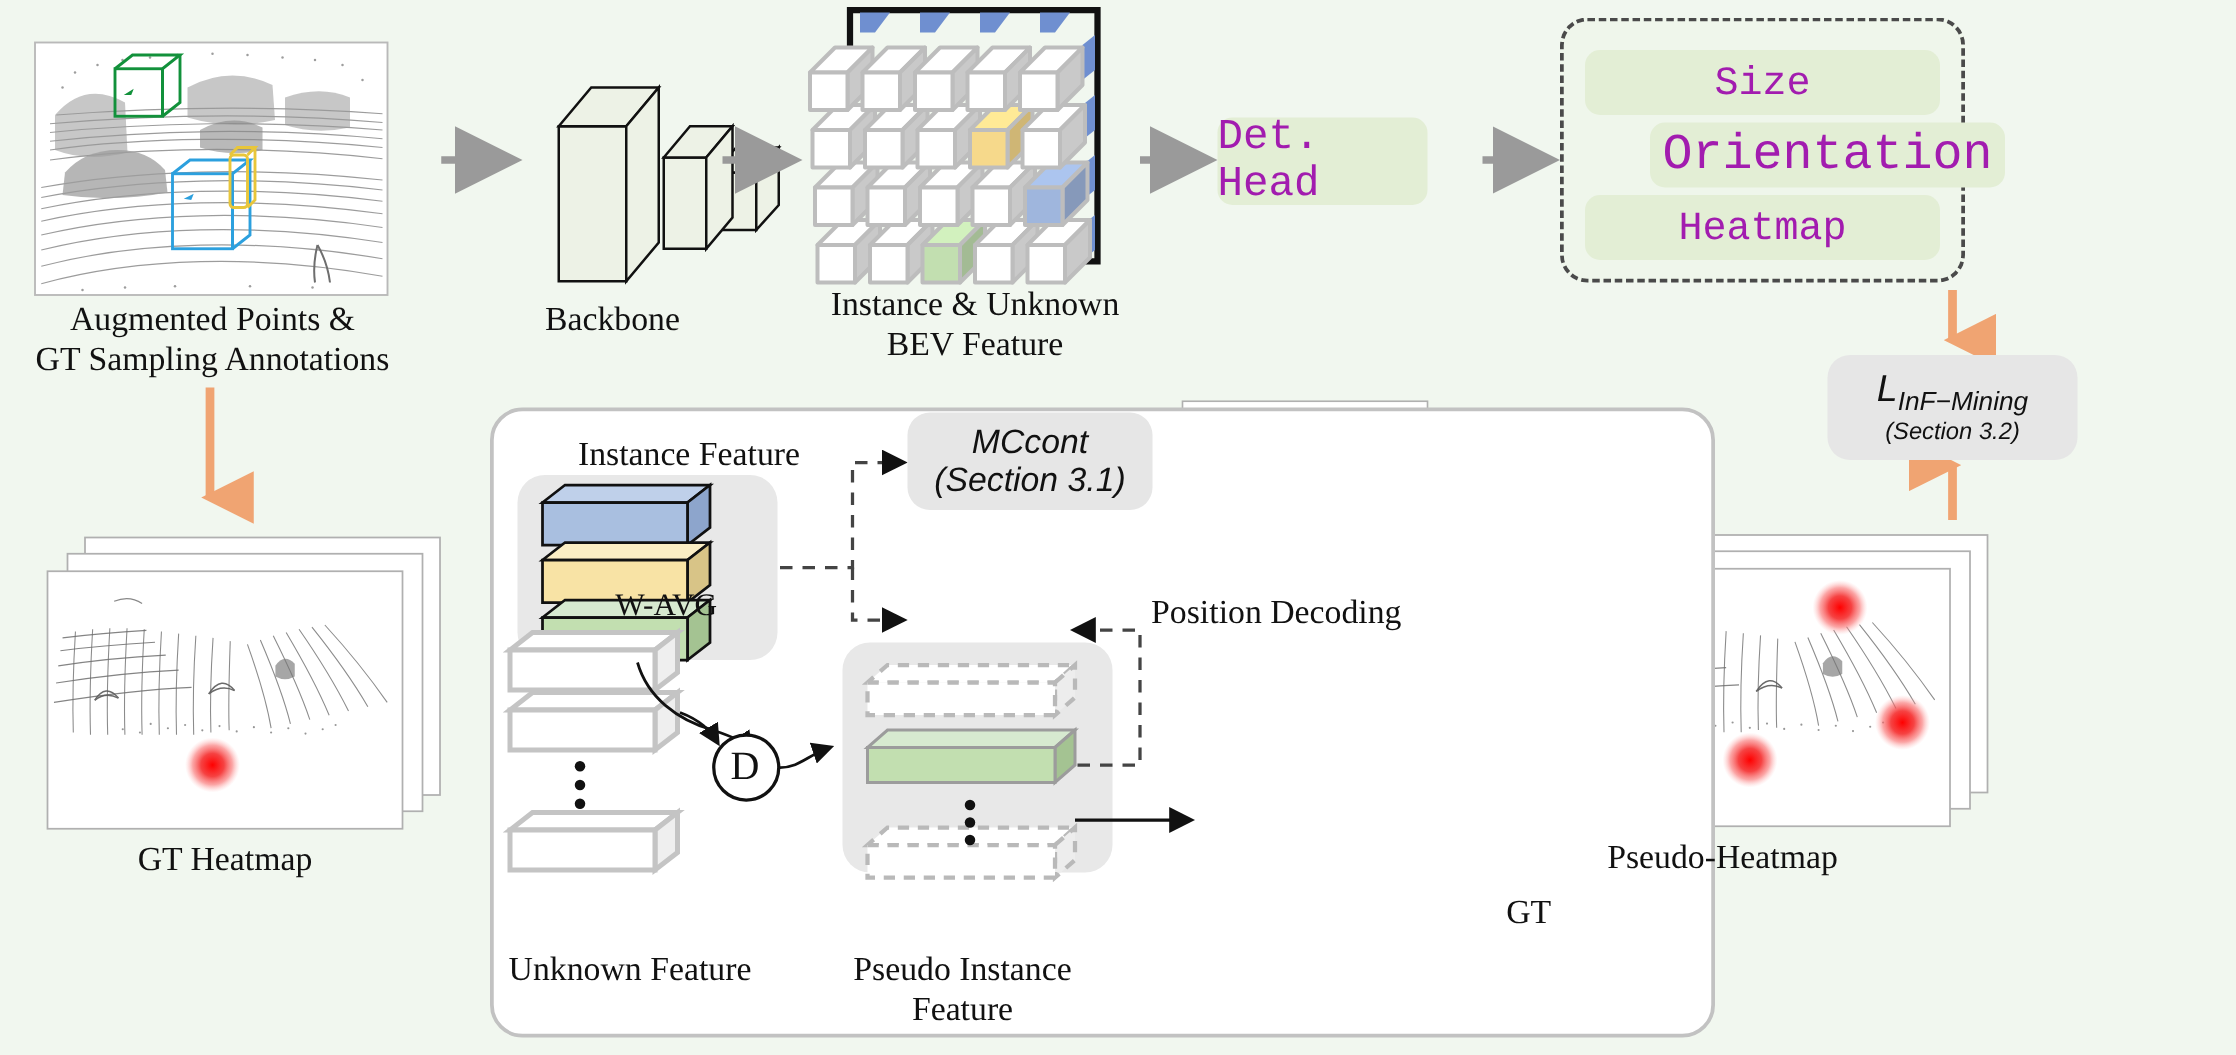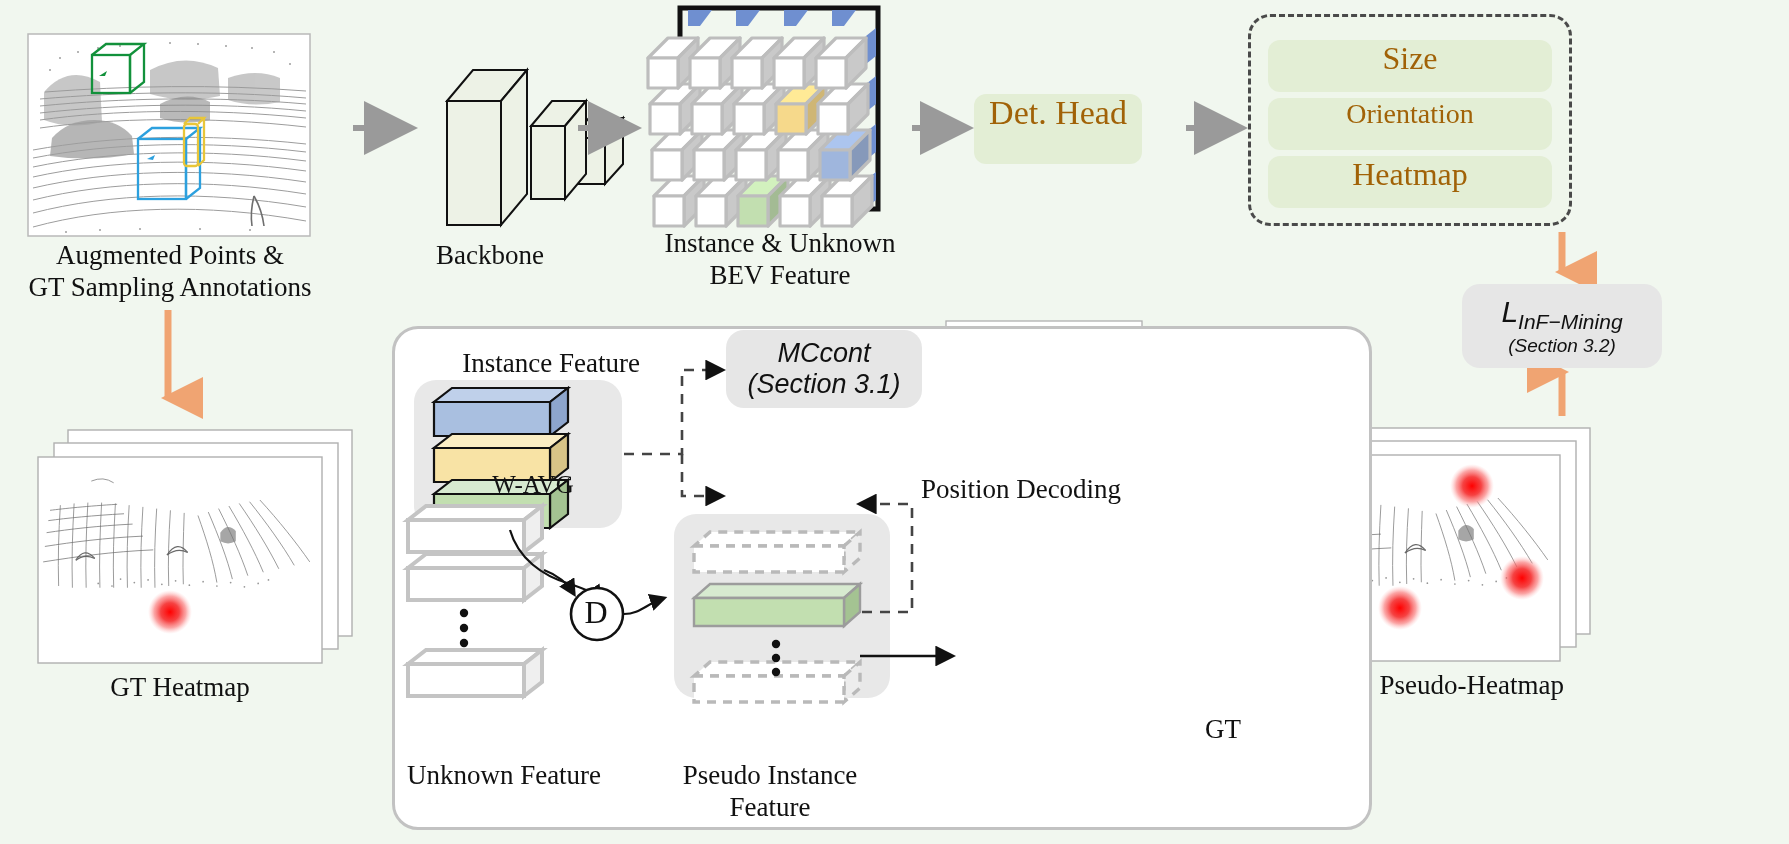--- a/index.html
+++ b/index.html
@@ -17,22 +17,22 @@
   .cap{
     font-family:"Liberation Serif", serif;
     font-size:27px;color:#111;text-align:center;
     line-height:1.18;white-space:pre-line;
   }
   .cap-sm{font-size:25px;}
 
   
   .chip{
     background:#e3eed5;border-radius:12px;
-    display:flex;justify-content:center;
-    color:#a16207;font-family:Liberation Serif, serif;
+    display:flex;align-items:center;justify-content:center;
+    color:#a21caf;font-family:Liberation Mono, monospace;
   }
   .grey-chip{
     background:#e6e6e6;border-radius:18px;
     display:flex;flex-direction:column;align-items:center;justify-content:center;
     color:#111;font-family:Liberation Sans, sans-serif;font-style:italic;
     line-height:1.16;
   }
 
   .dashbox{
     border:3px dashed #4a4a4a;border-radius:22px;
@@ -505,32 +505,32 @@
 <div class="abs cap" style="left:392px;top:240px;width:196px;">Backbone</div>
 
 <div class="abs cap" style="left:0px;top:240px;width:340px;">Augmented Points &amp;
 GT Sampling Annotations</div>
 
 <div class="abs cap" style="left:630px;top:228px;width:300px;">Instance &amp; Unknown
 BEV Feature</div>
 
 <div class="abs cap" style="left:30px;top:672px;width:300px;">GT Heatmap</div>
 
-<div class="abs cap" style="left:1264px;top:670px;width:300px;text-align:right;">Pseudo-Heatmap</div>
+<div class="abs cap" style="left:1228px;top:670px;width:300px;">Pseudo-Heatmap</div>
 
 <div class="chip abs" style="left:974px;top:94px;width:168px;height:70px;font-size:34px;">
   <span>Det. Head</span>
 </div>
 
 <div class="dashbox abs" style="left:1248px;top:14px;width:324px;height:212px;"></div>
 
 <div class="chip abs" style="left:1268px;top:40px;width:284px;height:52px;font-size:32px;">
   <span>Size</span>
 </div>
-<div class="chip abs" style="left:1268px;top:98px;width:284px;height:52px;font-size:28px;">
+<div class="chip abs" style="left:1320px;top:98px;width:284px;height:52px;font-size:40px;">
   <span>Orientation</span>
 </div>
 <div class="chip abs" style="left:1268px;top:156px;width:284px;height:52px;font-size:32px;">
   <span>Heatmap</span>
 </div>
 
 <div class="grey-chip abs" style="left:1462px;top:284px;width:200px;height:84px;">
   <div style="font-size:30px;white-space:nowrap;">
     <span style="font-style:italic;">L</span><span style="font-size:21px;font-style:italic;vertical-align:sub;">InF−Mining</span>
   </div>

